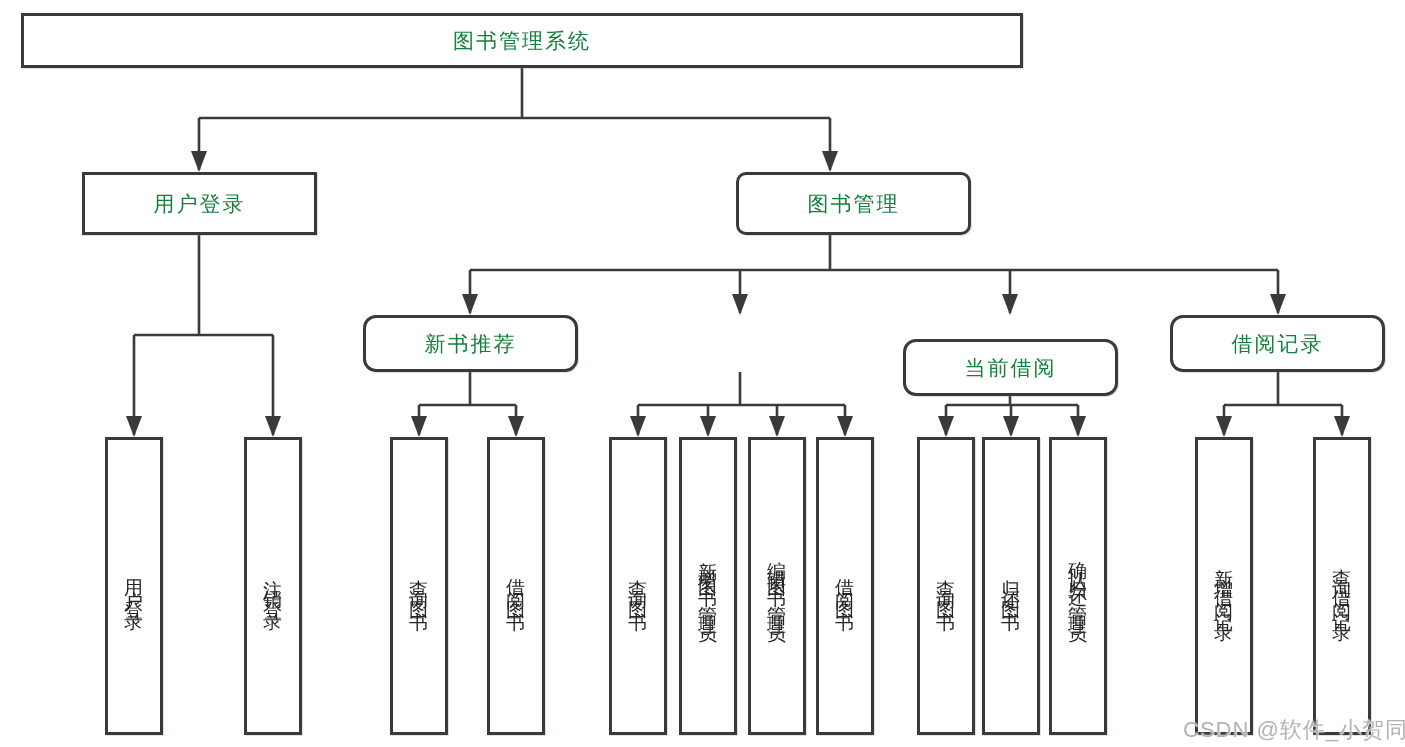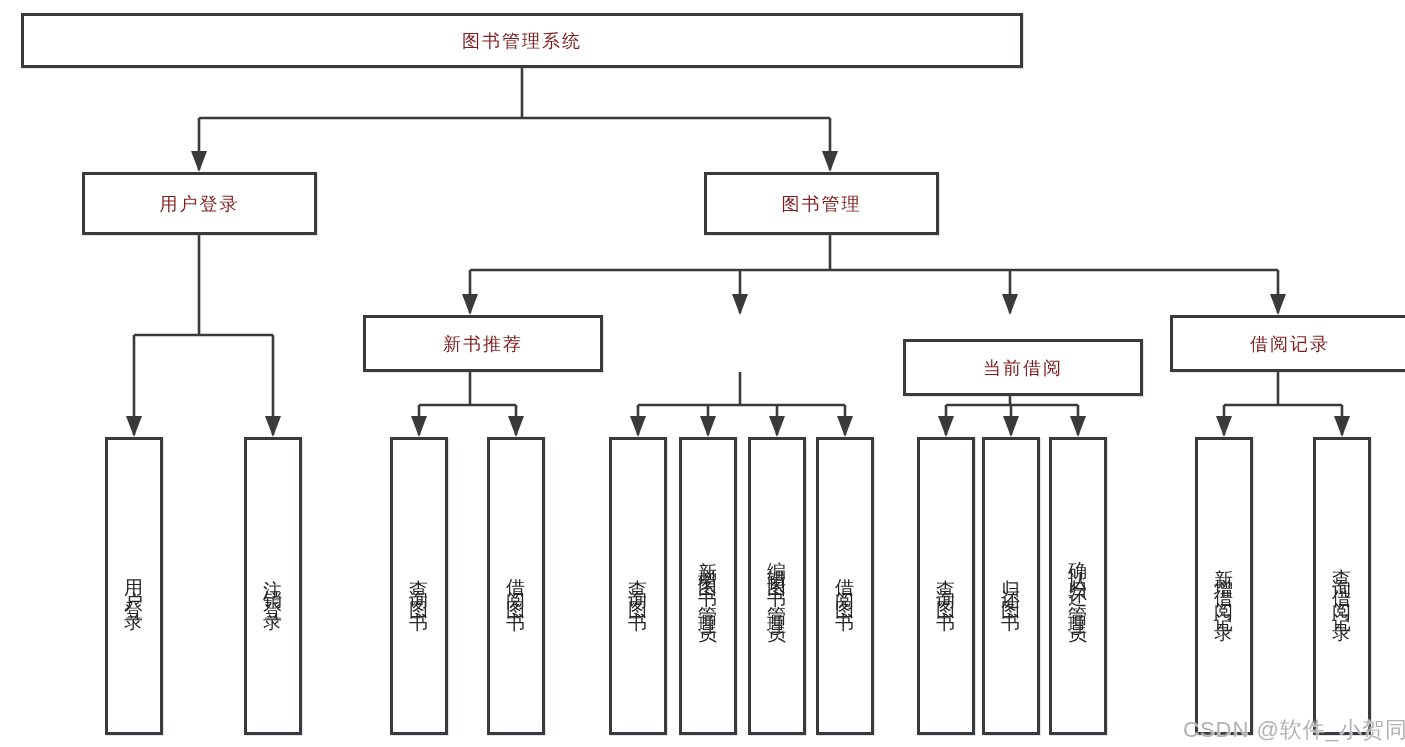--- a/index.html
+++ b/index.html
@@ -20,30 +20,30 @@
     position: absolute; left: 0; top: 0;
     width: 1405px; height: 747px;
   }
   .node {
     position: absolute;
     background: #ffffff;
     border: 3px solid #3a3a3a;
     display: flex;
     align-items: center;
     justify-content: center;
-    font-size: 18px;
+    font-size: 21px;
     letter-spacing: 2px;
-    color: #7f1d1d;
+    color: #15803d;
     box-shadow: 1px 1px 0 rgba(120,140,190,0.25);
   }
   .root-box   { left: 21px;  top: 13px;  width: 1002px; height: 55px; }
   .lvl2-box   { top: 172px; width: 235px; height: 63px; }
   .lvl2-user  { left: 82px;  }
-  .lvl2-mgmt  { left: 704px; }
-  .lvl3-box   { top: 315px; width: 240px; height: 57px; }
+  .lvl2-mgmt  { left: 736px; border-radius: 10px; }
+  .lvl3-box   { top: 315px; width: 215px; height: 57px; border-radius: 13px; }
   .lvl3-a { left: 363px; }
   .lvl3-b { left: 633px; }
   .lvl3-c { left: 903px; margin-top: 24px; }
   .lvl3-d { left: 1170px; }
   .vbox {
     position: absolute;
     top: 437px;
     width: 58px; height: 298px;
     background: #ffffff;
     border: 3px solid #3a3a3a;

